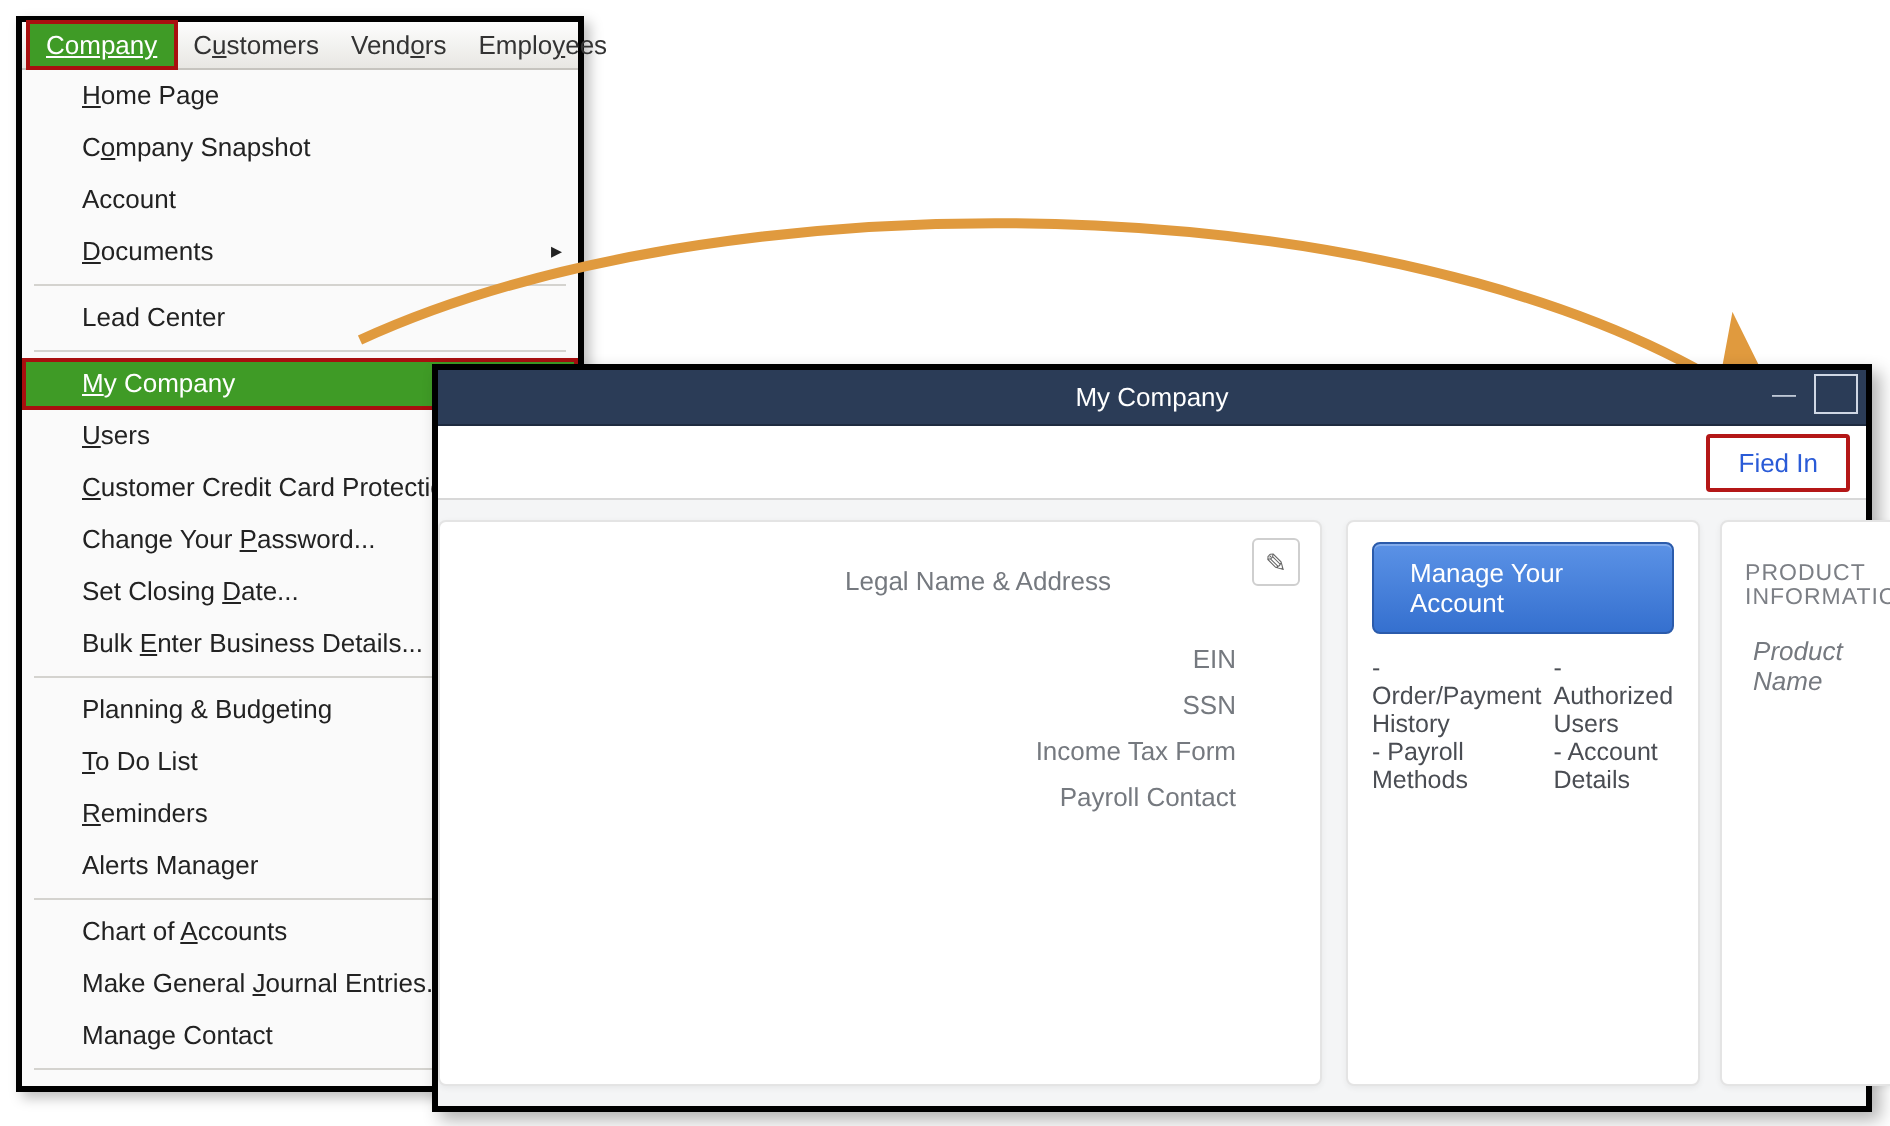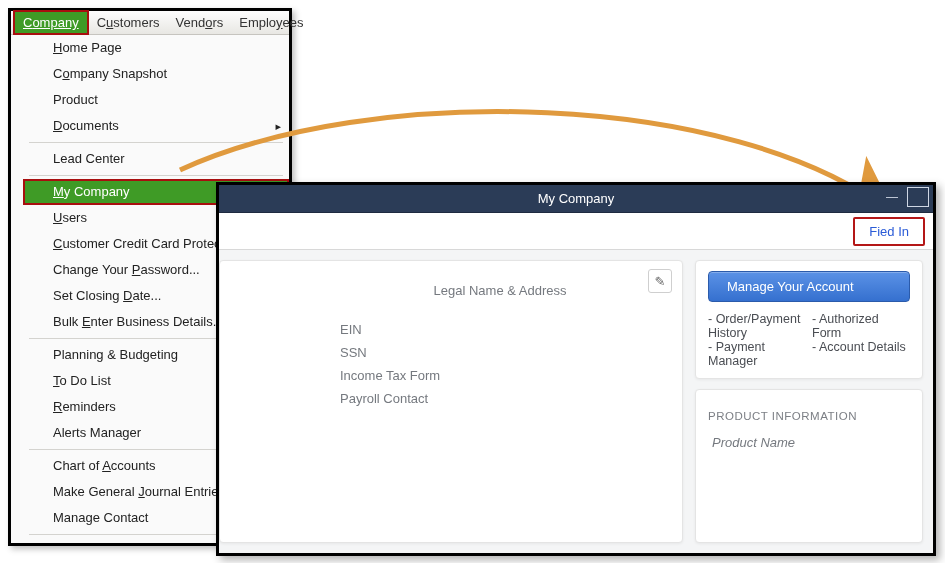--- a/index.html
+++ b/index.html
@@ -24,21 +24,20 @@
   .menu-top.active {
     background:#3f9b26; color:#fff;
     border:2px solid #a80f0f; margin:-2px 0;text-decoration:underline;
   }
   .menu-top .ul { text-decoration:underline; }
 
   .dropdown {
     position:absolute; left:0; top:24px; right:0; bottom:0;
     background:#fafafa; font-size:13px; color:#222;
     overflow:hidden;
-    padding-left:12px;
   }
   .dd-item {
     padding:4px 12px 4px 30px; position:relative; cursor:default;
     white-space:nowrap; line-height:18px;
   }
   .dd-item .ul { text-decoration:underline; }
   .dd-sep { height:1px; background:#d4d3cf; margin:3px 6px; }
   .dd-item.submenu::after{
     content:"▸"; position:absolute; right:8px; top:4px; font-size:11px; color:#222;
   }
@@ -83,24 +82,24 @@
   .left-panel {
     flex:1; background:#fff; border:1px solid #e4e4e4; border-radius:4px;
     box-shadow:0 1px 3px rgba(0,0,0,.06); padding:14px 22px 14px 120px;
     position:relative; color:#6e7178; font-size:13px;
   }
   .edit-icon {
     position:absolute; right:10px; top:8px; width:24px; height:24px;
     border:1px solid #cfcfcf; border-radius:3px; display:flex;
     align-items:center; justify-content:center; color:#666; font-size:13px;
   }
-  .left-line { margin:8px 0; color:#75797f; padding-right:20px; }
+  .left-line { margin:8px 0; text-align:right; color:#75797f; padding-right:20px; }
   .left-head { text-align:center; padding-right:0; margin-bottom:24px; }
 
-  .right-col { width:228px; display:flex; flex-direction:column; gap:10px; }
+  .right-col { width:250px; display:flex; flex-direction:row; gap:10px; }
   .card {
     background:#fff; border:1px solid #e4e4e4; border-radius:4px;
     box-shadow:0 1px 3px rgba(0,0,0,.06); padding:10px 12px;
     font-size:12.5px; color:#4a4d53;
   }
   .mya-btn {
     display:block; margin:0 auto 10px; padding:7px 18px;
     background:linear-gradient(#5b92e6,#3570cf); color:#fff;
     border:1px solid #2b5bab; border-radius:4px; font-size:13px;
     box-shadow:inset 0 1px 0 rgba(255,255,255,.25);
@@ -125,21 +124,21 @@
 <div class="menubar-window">
   <div class="menubar" id="menubar">
       <div class="menu-top active"><span class="ul">C</span>ompany</div>
       <div class="menu-top">C<span class="ul">u</span>stomers</div>
       <div class="menu-top">Vend<span class="ul">o</span>rs</div>
       <div class="menu-top">Emplo<span class="ul">y</span>ees</div>
     </div>
   <div class="dropdown" id="dropdown">
       <div class="dd-item"><span class="ul">H</span>ome Page</div>
       <div class="dd-item">C<span class="ul">o</span>mpany Snapshot</div>
-      <div class="dd-item">Product</div>
+      <div class="dd-item">Account</div>
       <div class="dd-item submenu"><span class="ul">D</span>ocuments</div>
       <div class="dd-sep"></div>
       <div class="dd-item">Lead Center</div>
       <div class="dd-sep"></div>
       <div class="dd-item hl"><span class="ul">M</span>y Company</div>
       <div class="dd-item"><span class="ul">U</span>sers</div>
       <div class="dd-item"><span class="ul">C</span>ustomer Credit Card Protection...</div>
       <div class="dd-item">Change Your <span class="ul">P</span>assword...</div>
       <div class="dd-item">Set Closing <span class="ul">D</span>ate...</div>
       <div class="dd-item">Bulk <span class="ul">E</span>nter Business Details...</div>
@@ -188,22 +187,22 @@
           <div class="left-line">Income Tax Form</div>
           <div class="left-line">Payroll Contact</div>
         </div>
     </div>
 
     <div class="right-col">
       <div class="card">
         <div class="mya-btn">Manage Your Account</div>
         <div class="acct-grid" id="acct-links">
             <div>Order/Payment History</div>
-            <div>Authorized Form</div>
-            <div>Payment Manager</div>
+            <div>Authorized Users</div>
+            <div>Payroll Methods</div>
             <div>Account Details</div>
           </div>
       </div>
       <div class="card" style="flex:1;">
         <h4>PRODUCT INFORMATION</h4>
         <div class="pi-line pi-name">Product Name</div>
       </div>
     </div>
   </div>
 </div>

